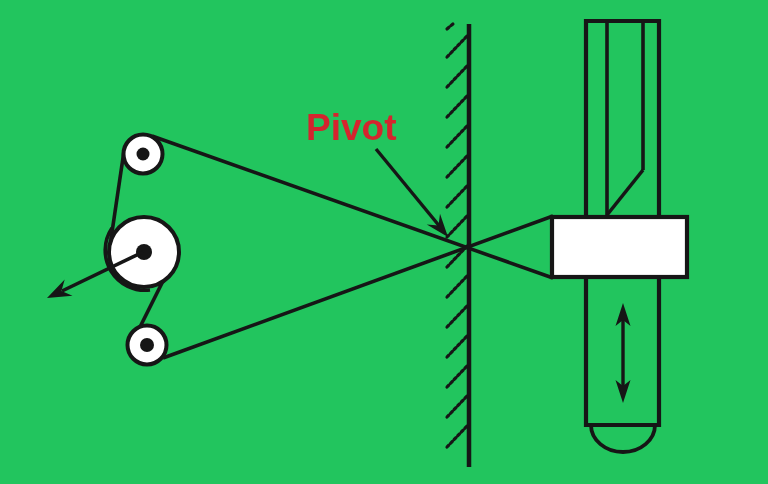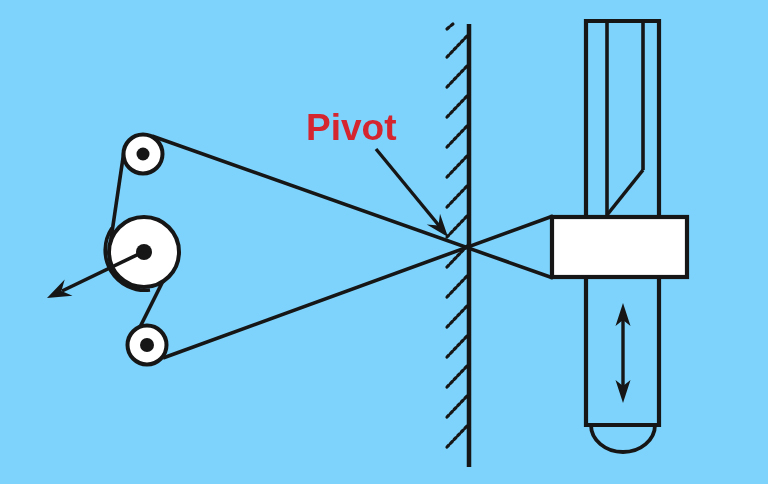--- a/index.html
+++ b/index.html
@@ -1,19 +1,19 @@
 <!DOCTYPE html>
 <html><head>
 <meta charset="utf-8">
 <style>
   html,body{margin:0;padding:0;background:#ffffff;}
   .stage{
     position:relative;
     width:768px;height:484px;
-    background:#7dd3fc;
+    background:#22c55e;
     overflow:hidden;
     font-family:"Liberation Sans", sans-serif;
   }
   svg{display:block;}
   .ink{stroke:#161616;}
   .nofill{fill:none;}
   .whitefill{fill:#ffffff;}
   .solid{fill:#161616;stroke:none;}
   .pivot-label{
     font-family:"Liberation Sans", sans-serif;

